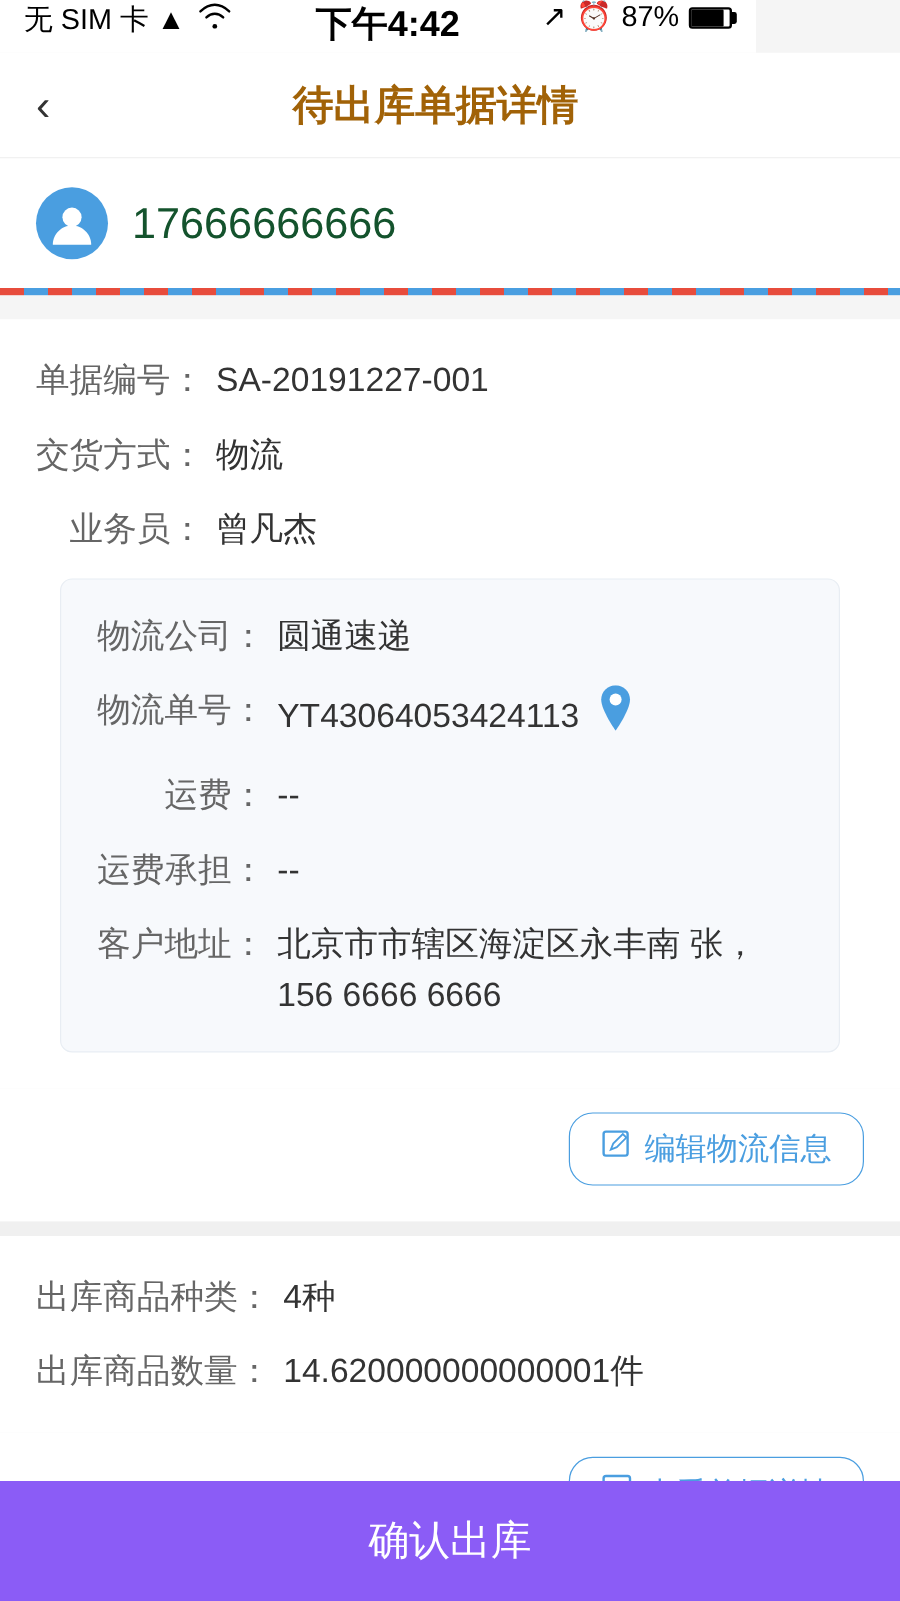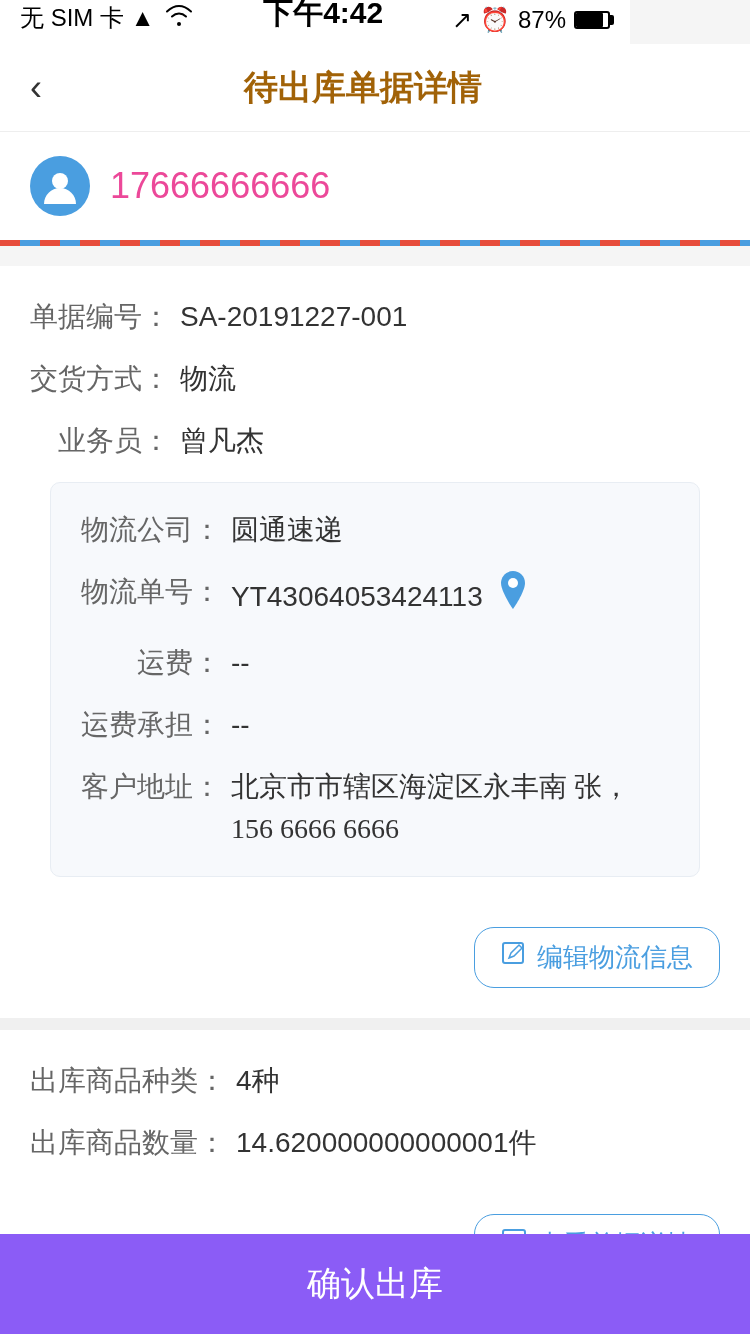--- a/index.html
+++ b/index.html
@@ -12,23 +12,23 @@
       font-size: 28px;
       color: #333;
     }
 
     
     .status-bar {
       width: 630px;
       height: 44px;
       background: #fff;
       display: flex;
-      align-items: flex-end;
+      align-items: flex-start;
       justify-content: space-between;
-      padding: 10px 20px;
+      padding: 0 20px;
       font-size: 24px;
       color: #000;
     }
     .status-left { display: flex; align-items: center; gap: 10px; }
     .status-center { font-size: 30px; font-weight: 700; }
     .status-right { display: flex; align-items: center; gap: 8px; font-size: 24px; }
 
     
     .nav-bar {
       width: 750px;
@@ -70,21 +70,21 @@
       background: #4a9ee0;
       display: flex;
       align-items: center;
       justify-content: center;
       flex-shrink: 0;
     }
     .avatar svg { width: 40px; height: 40px; }
     .customer-phone {
       font-size: 36px;
       font-weight: 500;
-      color: #ec4899;
+      color: #14532d;
     }
 
     
     .dashed-divider {
       width: 750px;
       height: 6px;
       background: repeating-linear-gradient(
         90deg,
         #e74c3c 0px, #e74c3c 20px,
         #4a9ee0 20px, #4a9ee0 40px,
@@ -300,21 +300,21 @@
       <div class="logistics-row">
         <span class="logistics-label">运费：</span>
         <span class="logistics-value">--</span>
       </div>
       <div class="logistics-row">
         <span class="logistics-label">运费承担：</span>
         <span class="logistics-value">--</span>
       </div>
       <div class="logistics-row">
         <span class="logistics-label">客户地址：</span>
-        <span class="logistics-value" style="flex-wrap:wrap;font-family:Liberation Serif, serif;">北京市市辖区海淀区永丰南  张，156 6666 6666</span>
+        <span class="logistics-value" style="flex-wrap:wrap;">北京市市辖区海淀区永丰南  张，156 6666 6666</span>
       </div>
     </div>
   </div>
 
   <div class="edit-logistics-btn">
     <button class="btn-outline">
       <span>
         <svg width="26" height="26" viewBox="0 0 26 26" fill="none">
           <rect x="2" y="2" width="20" height="20" rx="2" stroke="#4a9ee0" stroke-width="2" fill="none"></rect>
           <path d="M8 17l2-5 8-8 3 3-8 8-5 2z" stroke="#4a9ee0" stroke-width="1.5" fill="none"></path>

